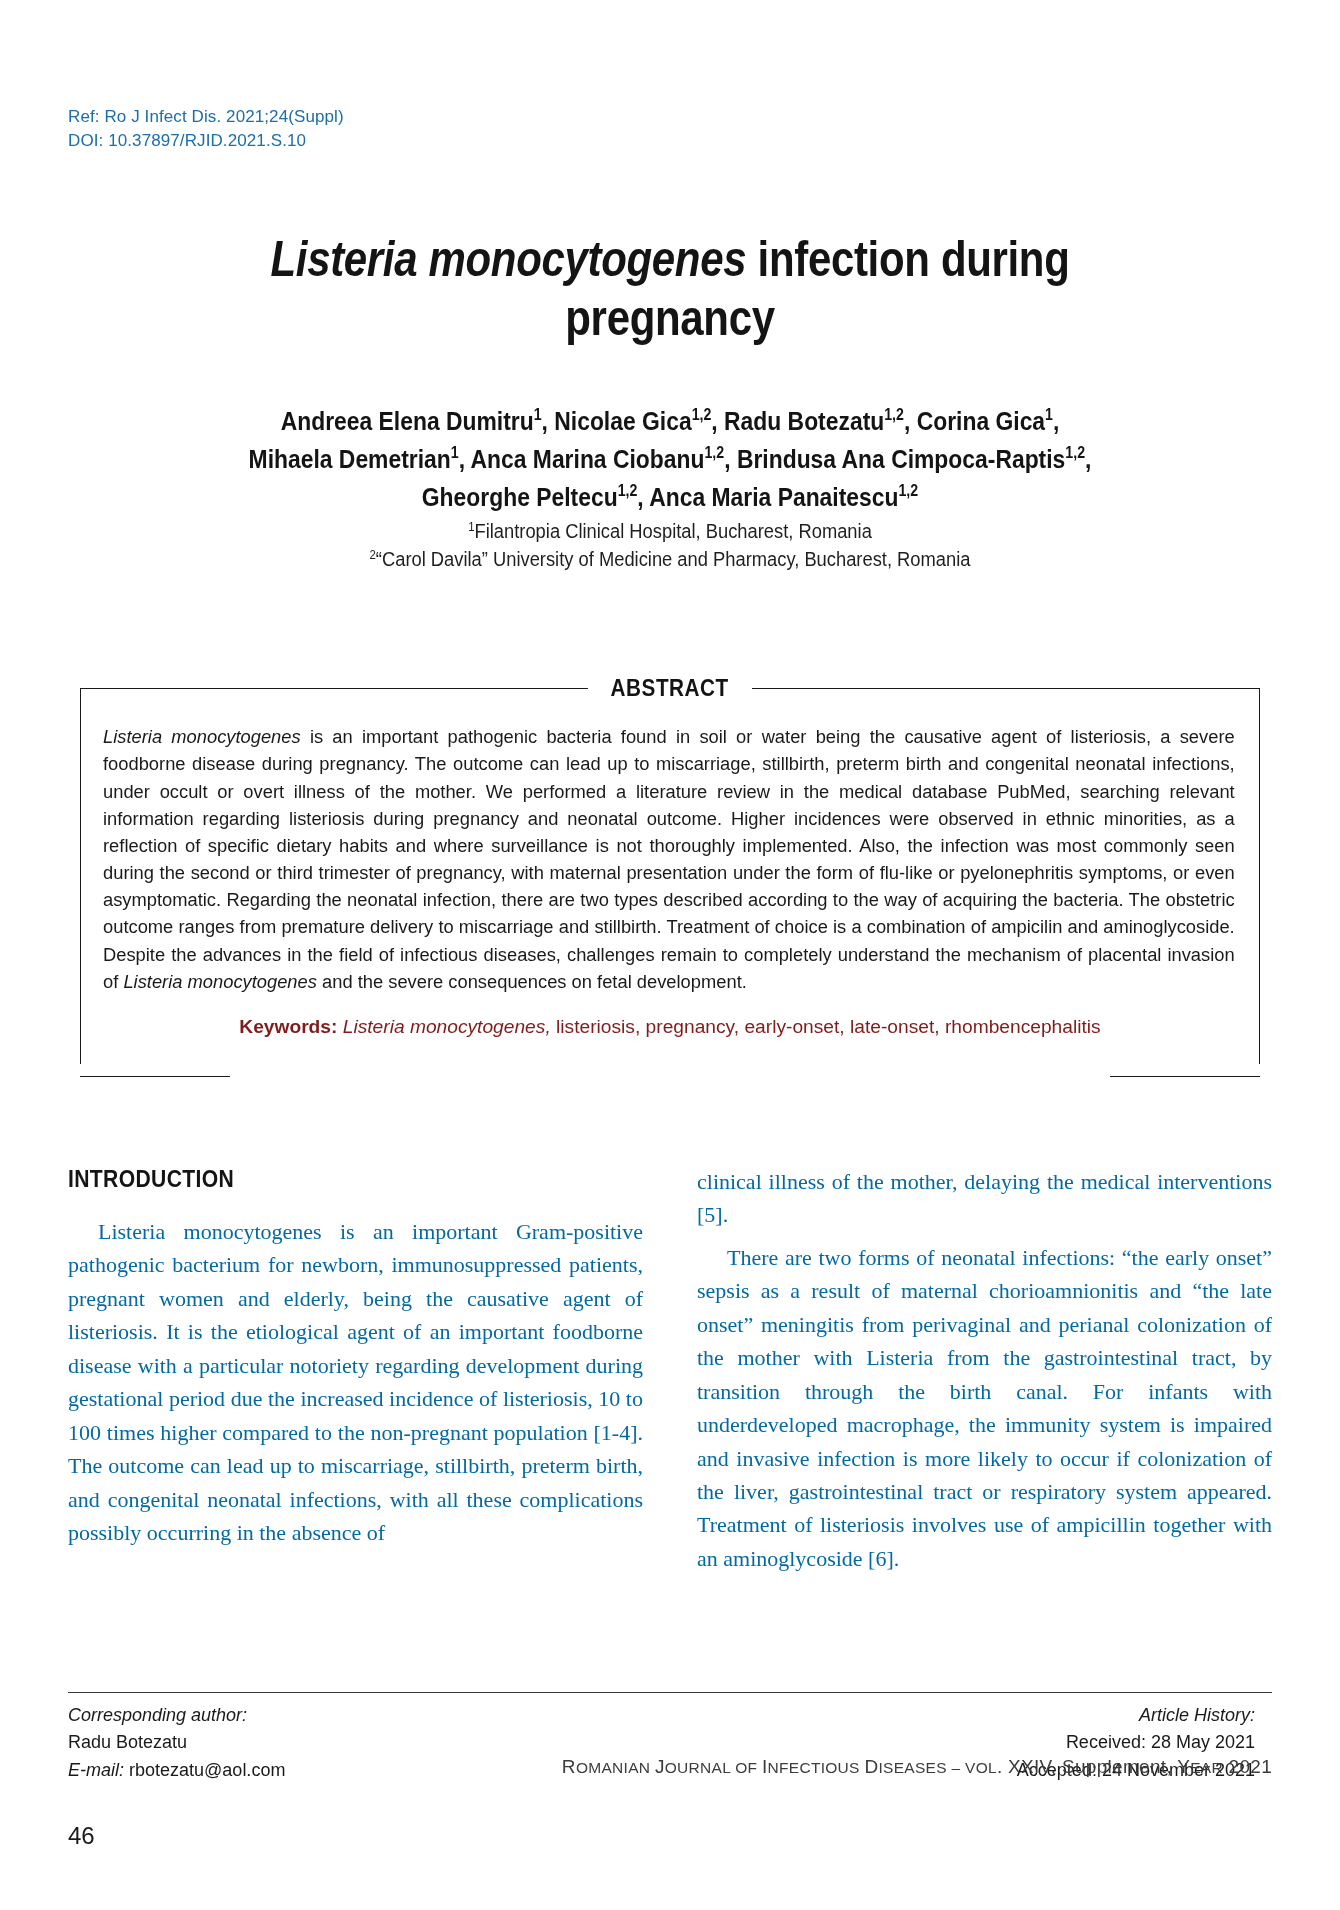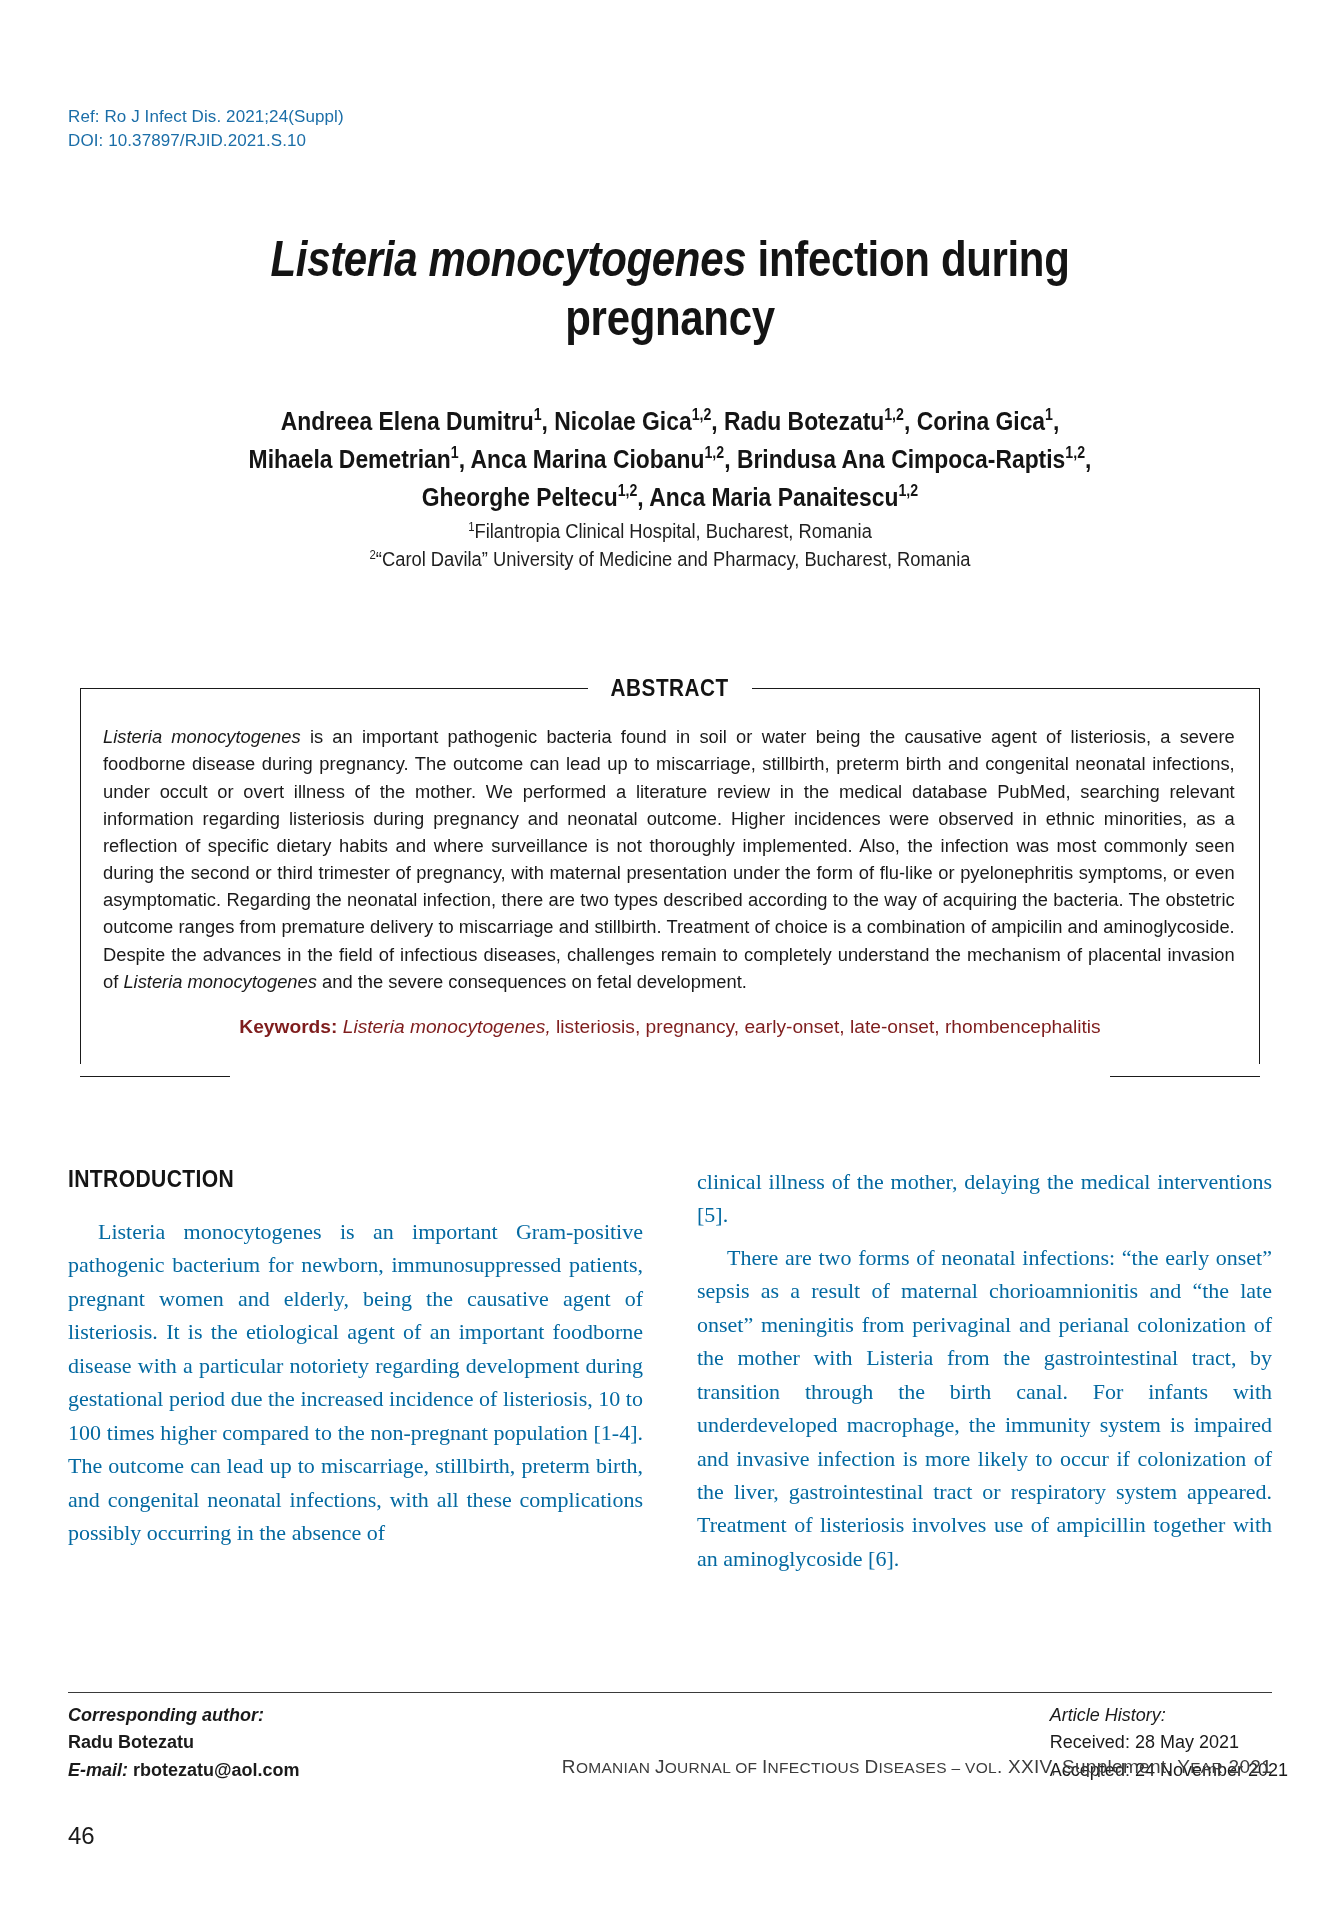--- a/index.html
+++ b/index.html
@@ -198,28 +198,27 @@
     border-top: 1.4px solid #3a3a3a;
   }
   .foot-left {
     position: absolute;
     left: 68px;
     top: 1702px;
     font-family: "Liberation Sans", sans-serif;
     font-size: 18px;
     line-height: 1.52;
     color: #1a1a1a;
-    font-weight: bold;
   }
   .foot-left .it { font-style: italic; }
   .foot-right {
     position: absolute;
-    right: 52px;
+    right: 85px;
     top: 1702px;
-    text-align: left;
+    text-align: right;
     font-family: "Liberation Sans", sans-serif;
     font-size: 18px;
     line-height: 1.52;
     color: #1a1a1a;
   }
   .foot-right .it { font-style: italic; }
 
   .pagenum {
     position: absolute;
     left: 68px;

